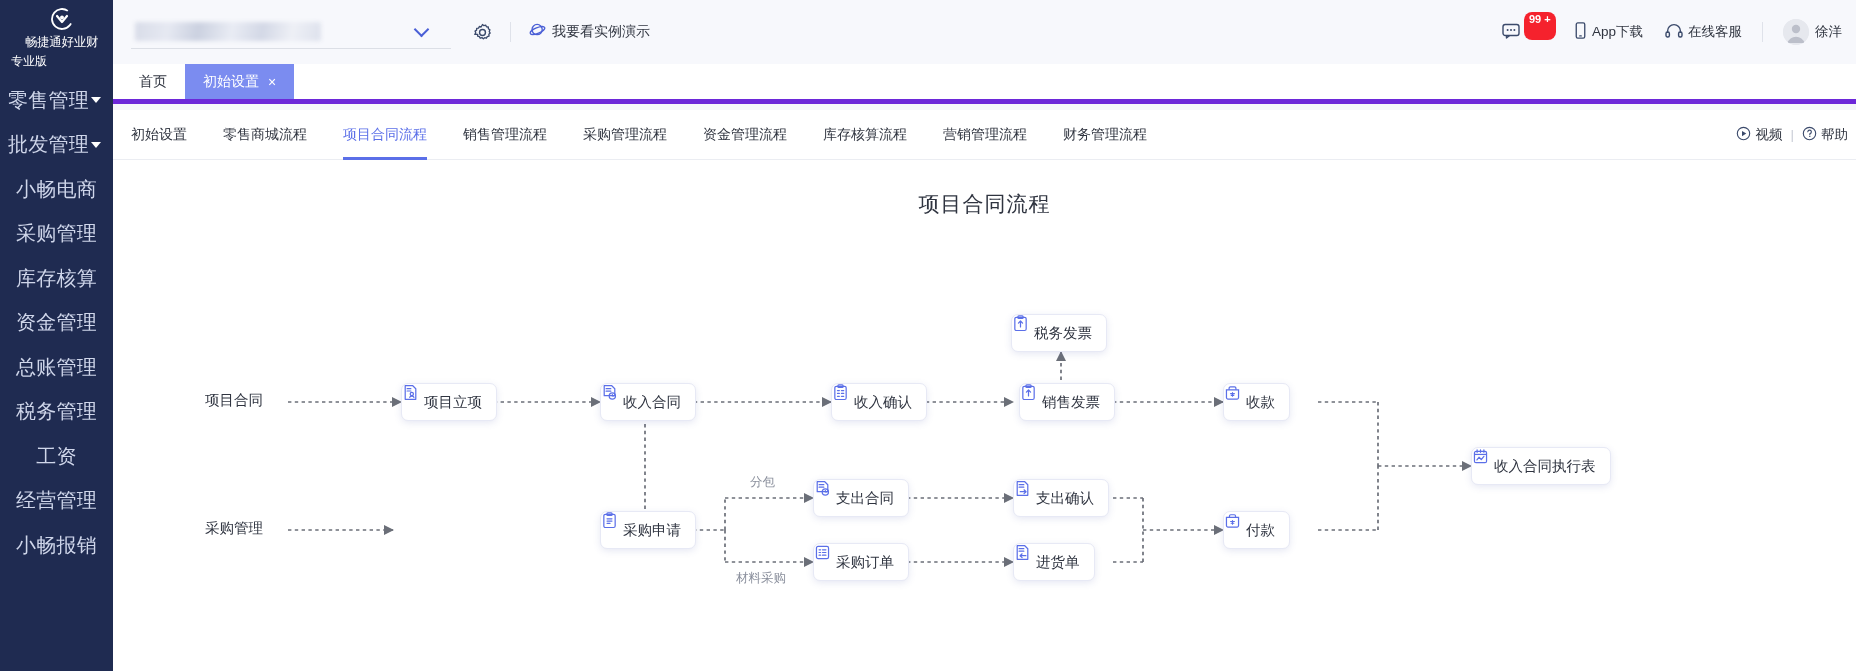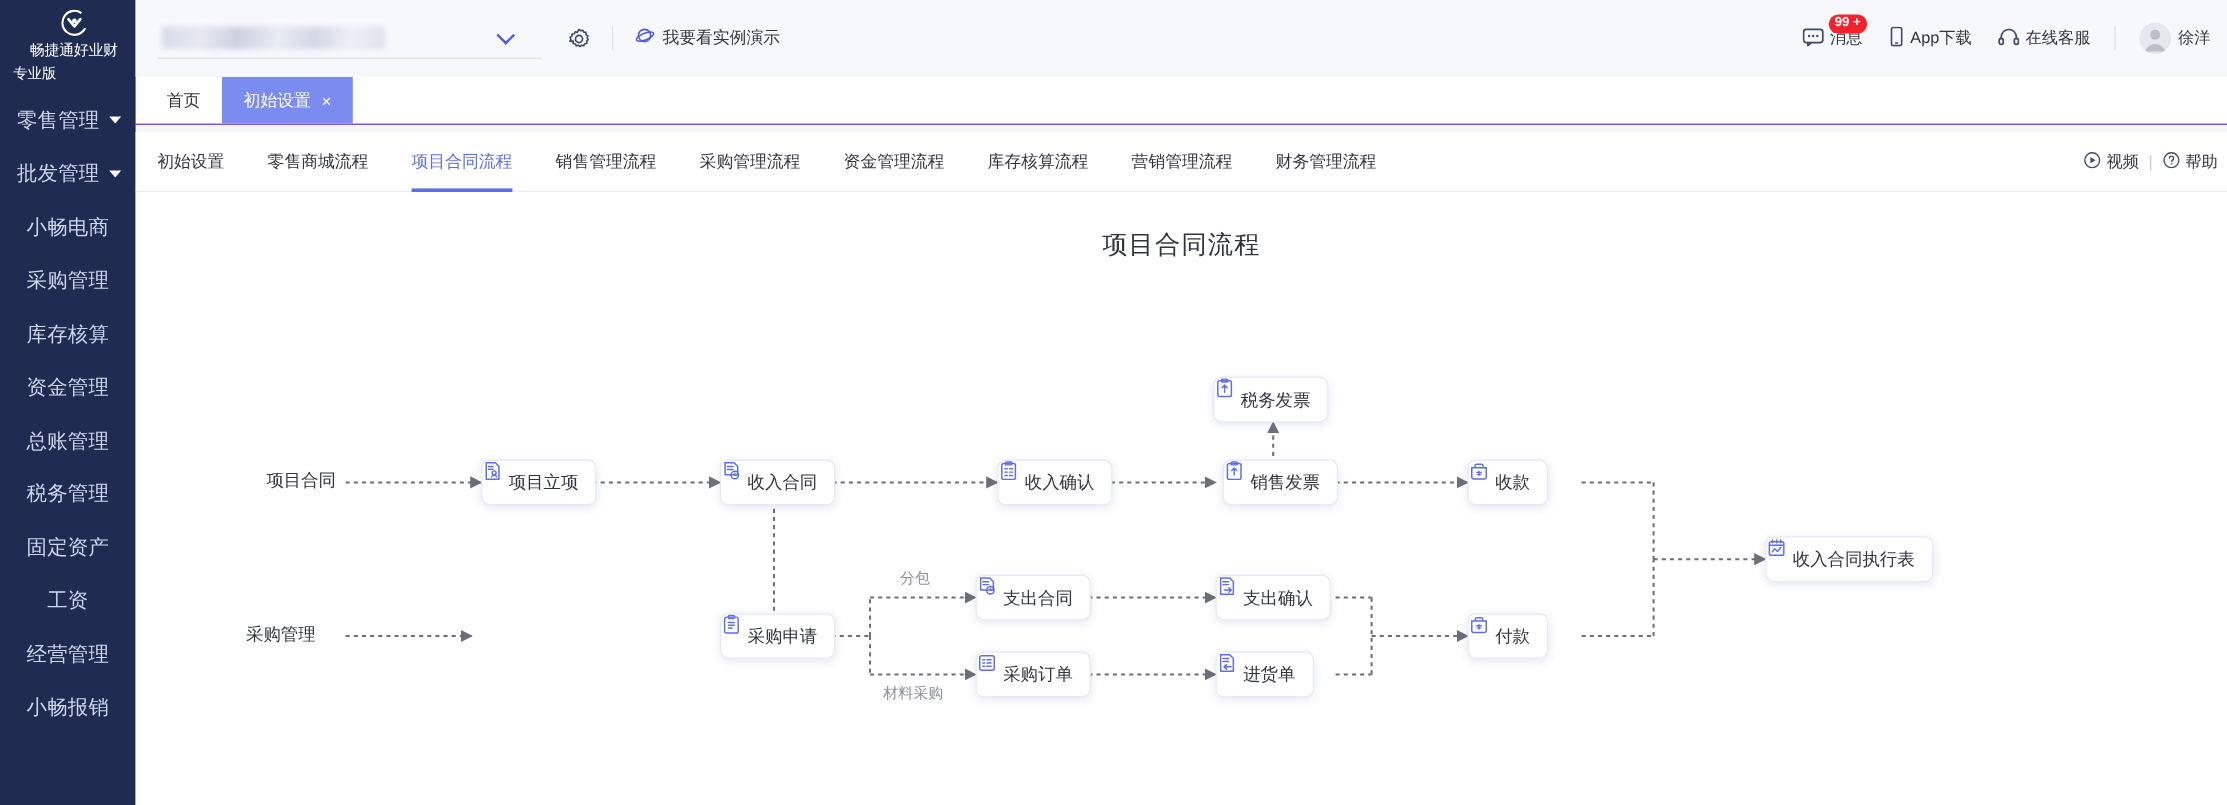--- a/index.html
+++ b/index.html
@@ -24,21 +24,21 @@
     font-size: 12.5px; color: #ffffff; white-space: nowrap;
     letter-spacing: -0.3px; font-weight: 500;
   }
   .brand-sub {
     font-size: 12px; color: #ffffff; margin-top: 2px;
     padding-left: 1px; font-weight: 500;
   }
   .side-menu { margin-top: 14px; }
   .side-item {
     height: 44.5px; display: flex; align-items: center; justify-content: center;
-    color: #cfd6ea; font-size: 17px; cursor: pointer; position: relative;
+    color: #cfd6ea; font-size: 20px; cursor: pointer; position: relative;
     letter-spacing: 0.2px;
   }
   .side-item .caret {
     position: absolute; right: 12px; top: 50%; transform: translateY(-50%);
     width: 0; height: 0; border-left: 5px solid transparent;
     border-right: 5px solid transparent; border-top: 6px solid #ffffff;
   }
   .side-item.has-caret { padding-right: 16px; }
 
   
@@ -73,37 +73,37 @@
   .topbar-right {
     margin-left: auto; display: flex; align-items: center; gap: 0;
     padding-right: 0;
   }
   .tb-item {
     display: flex; align-items: center; gap: 5px; color: #303540;
     font-size: 13.5px; cursor: pointer; position: relative; margin-left: 22px;
   }
   .badge {
     position: absolute; top: -11px; left: 22px; background: #f5222d; color: #fff;
-    font-size: 11px; line-height: 15px; height: 16px; padding: 0 5px;
+    font-size: 11px; line-height: 15px; height: 28px; padding: 0 5px;
     border-radius: 8px; font-weight: bold; white-space: nowrap;
   }
   .avatar {
     width: 26px; height: 26px; border-radius: 50%; background: #e4e6ed;
     display: flex; align-items: flex-end; justify-content: center; overflow: hidden;
     margin-left: 20px;
   }
   .avatar-wrap { position: relative; display: flex; align-items: center; }
   .username {
     font-size: 13.5px; color: #303540; margin-left: 6px; white-space: nowrap;
   }
 
   
   .wintabs {
     height: 40px; background: #ffffff; display: flex; align-items: stretch;
-    padding-left: 8px; border-bottom: 1px solid #6d28d9;
+    padding-left: 8px; border-bottom: 5px solid #6d28d9;
   }
   .wintab {
     display: flex; align-items: center; padding: 0 18px; font-size: 14px;
     color: #303540; cursor: pointer; white-space: nowrap;
   }
   .wintab.active { background: #7b8cf0; color: #ffffff; }
   .wintab .x {
     margin-left: 9px; font-size: 14px; color: #ffffff; line-height: 1;
   }
 
@@ -195,23 +195,20 @@
         <span>库存核算</span>
       </div>
       <div class="side-item">
         <span>资金管理</span>
       </div>
       <div class="side-item">
         <span>总账管理</span>
       </div>
       <div class="side-item">
         <span>税务管理</span>
-      </div>
-      <div class="side-item">
-        <span>固定资产</span>
       </div>
       <div class="side-item">
         <span>工资</span>
       </div>
       <div class="side-item">
         <span>经营管理</span>
       </div>
       <div class="side-item">
         <span>小畅报销</span>
       </div>
@@ -403,21 +400,21 @@
             <path d="M1030,302 H1110"></path>
 
             <path d="M1205,174 H1265" marker-end="none"></path>
             <path d="M1265,174 V238" marker-end="none"></path>
             <path d="M1205,302 H1265" marker-end="none"></path>
             <path d="M1265,302 V238" marker-end="none"></path>
             <path d="M1265,238 H1358"></path>
           </g>
         </svg>
 
-        <div class="row-label" style="left:92px; top:163px;margin-left:17px;">
+        <div class="row-label" style="left:92px; top:163px;">
           <span>项目合同</span>
         </div>
         <div class="row-label" style="left:92px; top:291px;">
           <span>采购管理</span>
         </div>
 
         <div class="edge-label" style="left:637px; top:246px;">
           <span>分包</span>
         </div>
         <div class="edge-label" style="left:623px; top:342px;">

